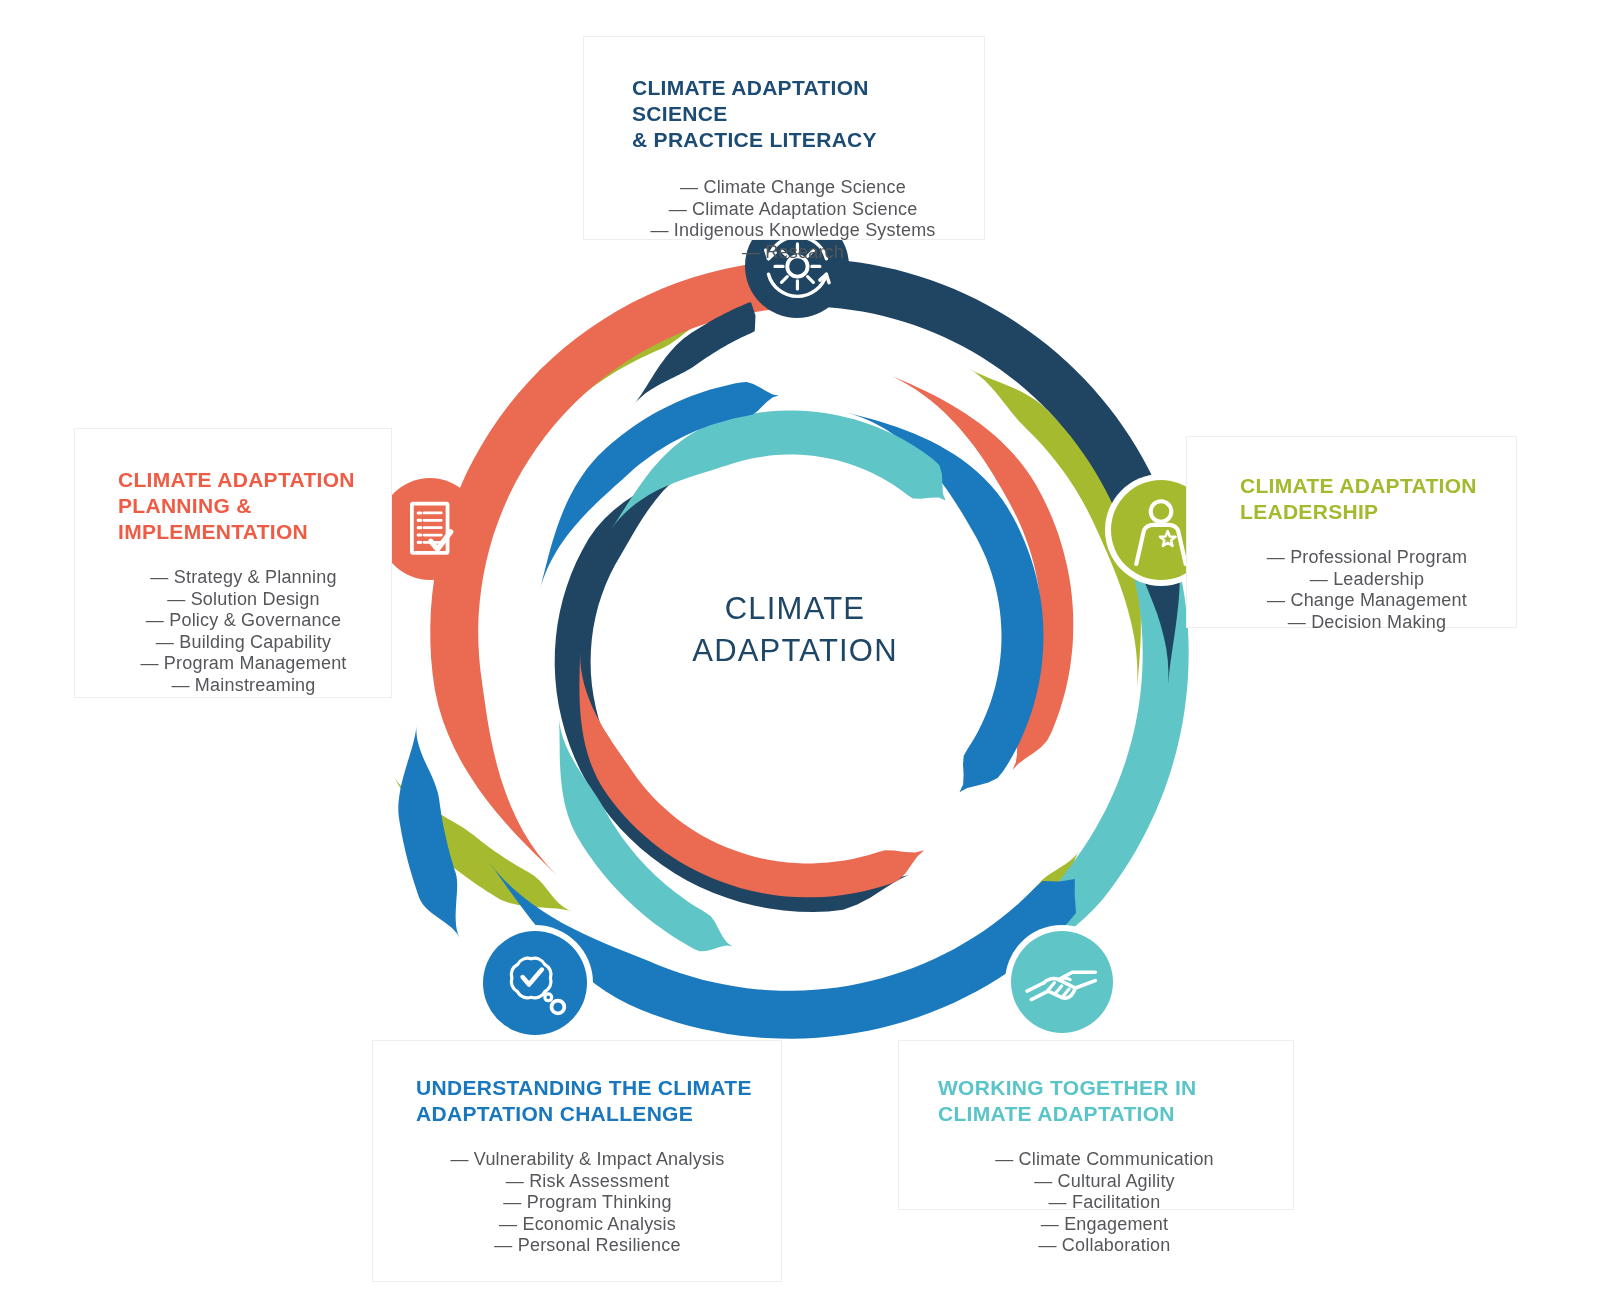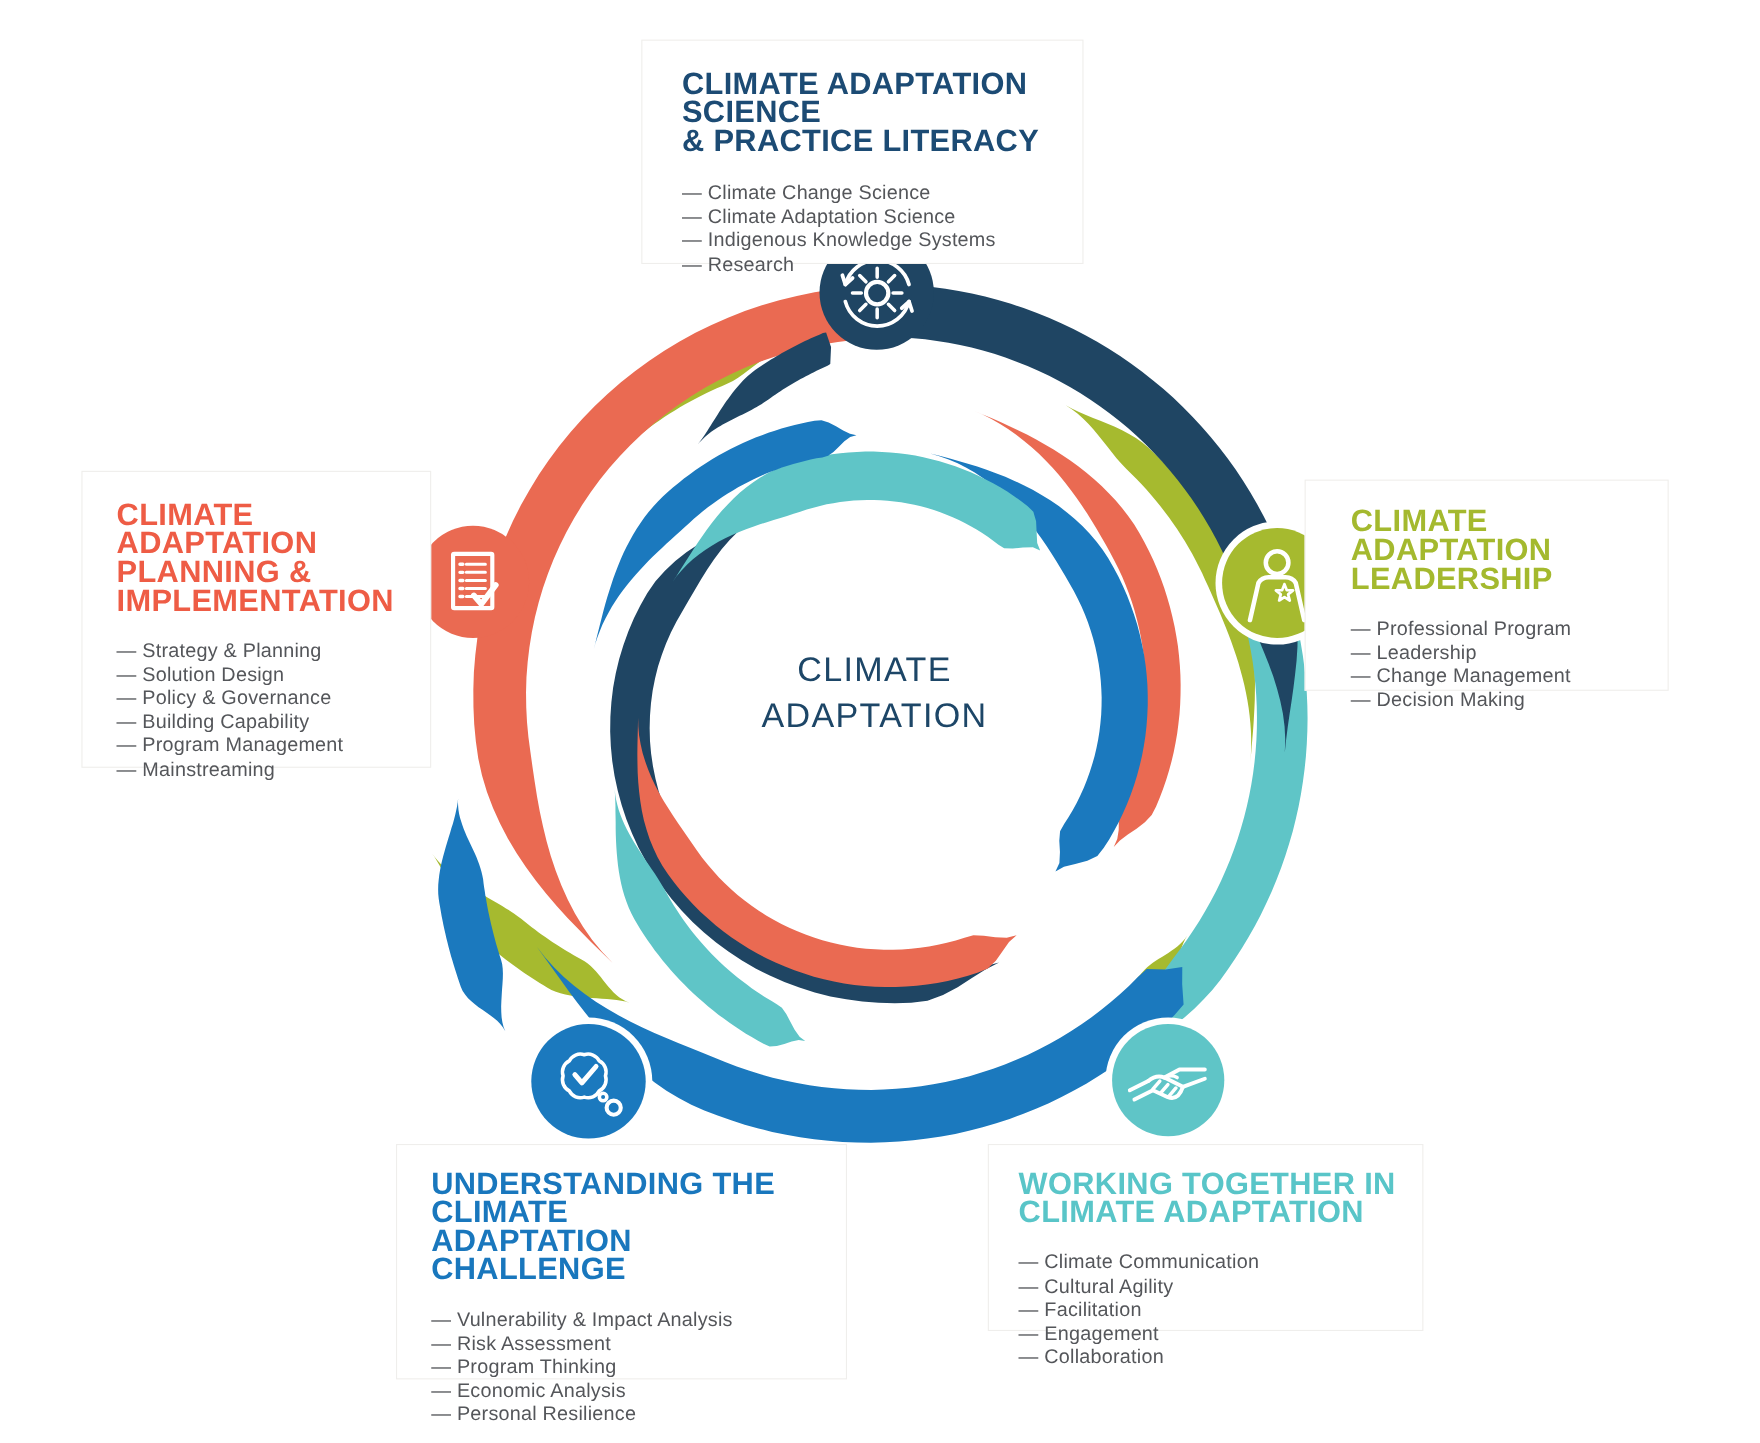--- a/index.html
+++ b/index.html
@@ -4,29 +4,29 @@
 <title>Climate Adaptation</title>
 <style>
   html,body{margin:0;padding:0;background:#fff;}
   .stage{position:relative;width:1600px;height:1312px;background:#ffffff;overflow:hidden;
          font-family:"Liberation Sans",sans-serif;}
   #swirl{position:absolute;left:296px;top:145px;width:1000px;height:1000px;}
   .node{position:absolute;border-radius:50%;display:flex;align-items:center;justify-content:center;}
   .node svg{width:72%;height:72%;}
   .node.ringed{box-shadow:0 0 0 6px #ffffff;}
   .panel{position:absolute;background:#ffffff;border:1px solid #efeeec;box-sizing:border-box;}
-  .panel h2{margin:0;font-weight:700;font-size:28px;line-height:26px;letter-spacing:.3px;
+  .panel h2{margin:12px;font-weight:700;font-size:21px;line-height:26px;letter-spacing:.3px;
             white-space:pre-line;font-family:"Liberation Sans",sans-serif;}
   .panel ul{list-style:none;margin:22px 0 0 0;padding:0;font-size:18px;line-height:21.5px;
-            letter-spacing:.2px;color:#54565a;}
+            letter-spacing:.2px;color:#54565a;text-align:center;}
   .panel-top{left:583px;top:36px;width:402px;height:204px;padding:26px 18px 0 36px;}
   .panel-top ul{margin-top:24px;}
   .panel-right{left:1186px;top:436px;width:331px;height:192px;padding:24px 10px 0 41px;}
   .panel-left{left:74px;top:428px;width:318px;height:270px;padding:26px 10px 0 31px;}
-  .panel-bl{left:360px;top:1040px;width:410px;height:214px;padding:22px 10px 0 31px;}
+  .panel-bl{left:372px;top:1040px;width:410px;height:242px;padding:22px 10px 0 31px;}
   .panel-br{left:898px;top:1040px;width:396px;height:170px;padding:22px 10px 0 27px;}
   .center-label{position:absolute;left:595px;top:588px;width:400px;text-align:center;
                 font-weight:400;font-size:31px;line-height:42px;letter-spacing:1.2px;}
   .icon-stroke{fill:none;stroke:#fff;stroke-linecap:round;stroke-linejoin:round;}
 </style>
 </head>
 <body>
 
 <div class="stage">
 

